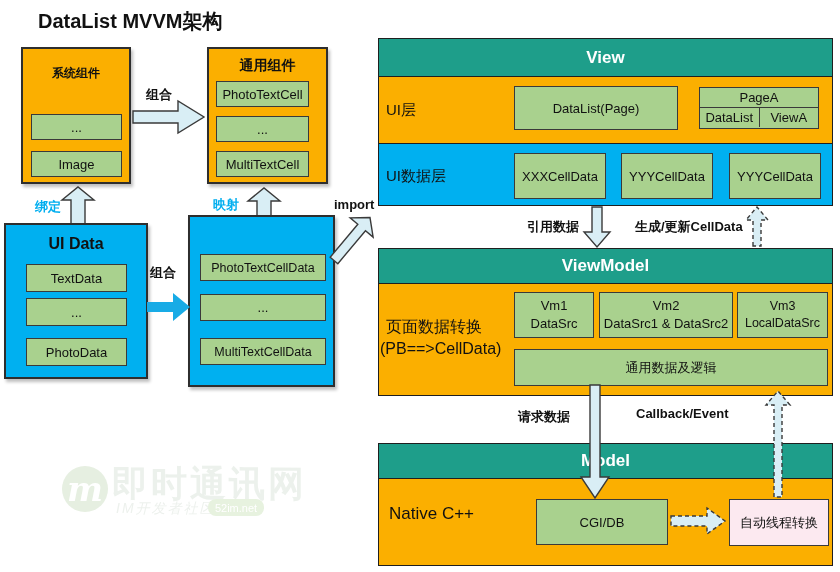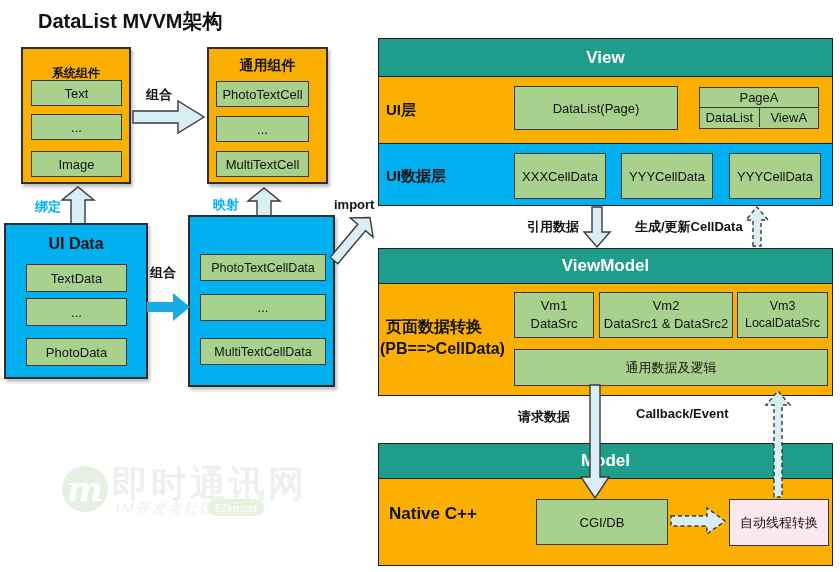--- a/index.html
+++ b/index.html
@@ -19,21 +19,21 @@
   .bbox{background:var(--cyan);border:2px solid #2e2e2e;box-shadow:2px 3px 3px rgba(0,0,0,.25)}
   .box-title{position:absolute;left:0;right:0;text-align:center;font-weight:bold;color:#111}
   .gitem{position:absolute;background:var(--green);border:1.5px solid #3a3a3a;
          display:flex;align-items:center;justify-content:center;font-size:13px;color:#111}
 
   
   .struct{border:1.5px solid #1f1f1f}
   .teal-head{position:absolute;left:0;right:0;top:0;background:var(--teal);
              border-bottom:1.5px solid #1f1f1f;color:#fff;font-weight:bold;font-size:17px;
              display:flex;align-items:center;justify-content:center}
-  .row-label{position:absolute;font-weight:bold;color:#111}
+  .row-label{position:absolute;font-weight:normal;color:#111}
   .gcell{position:absolute;background:var(--green);border:1.5px solid #3a3a3a;color:#111;
          display:flex;align-items:center;justify-content:center;font-size:13px}
 
   .minitable{position:absolute;background:var(--green);border:1.5px solid #3a3a3a;font-size:13px;color:#111}
   .minitable .trow{display:flex;align-items:center;justify-content:center;height:20px}
   .minitable .trow.top{border-bottom:1.5px solid #3a3a3a}
   .minitable .tcell{flex:1;display:flex;align-items:center;justify-content:center;height:100%}
   .minitable .tcell + .tcell{border-left:1.5px solid #3a3a3a}
 
   .flow-label{position:absolute;font-size:13px;font-weight:bold;color:#111;white-space:nowrap}
@@ -58,21 +58,20 @@
 </style>
 </head>
 <body>
 
 <div class="canvas">
 
   <div class="abs page-title">DataList MVVM架构</div>
 
   <div class="abs obox" style="left:21px;top:47px;width:110px;height:137px">
     <div class="box-title" style="top:16px;font-size:12px">系统组件</div>
-    <div class="gitem" style="left:8px;top:31px;width:91px;height:26px">Text</div>
     <div class="gitem" style="left:8px;top:65px;width:91px;height:26px">...</div>
     <div class="gitem" style="left:8px;top:102px;width:91px;height:26px">Image</div>
   </div>
 
   <div class="abs obox" style="left:207px;top:47px;width:121px;height:137px">
     <div class="box-title" style="top:8px;font-size:14px">通用组件</div>
     <div class="gitem" style="left:7px;top:32px;width:93px;height:26px">PhotoTextCell</div>
     <div class="gitem" style="left:7px;top:67px;width:93px;height:26px">...</div>
     <div class="gitem" style="left:7px;top:102px;width:93px;height:26px">MultiTextCell</div>
   </div>

